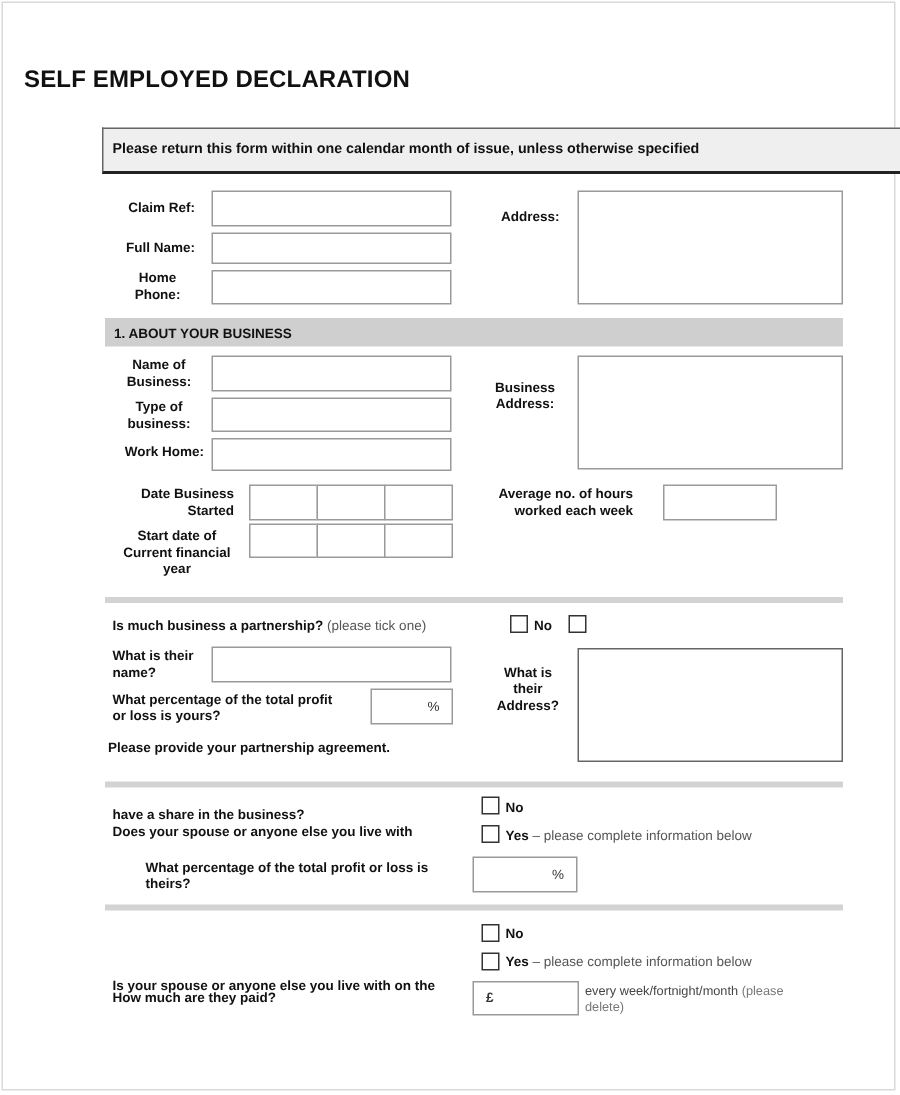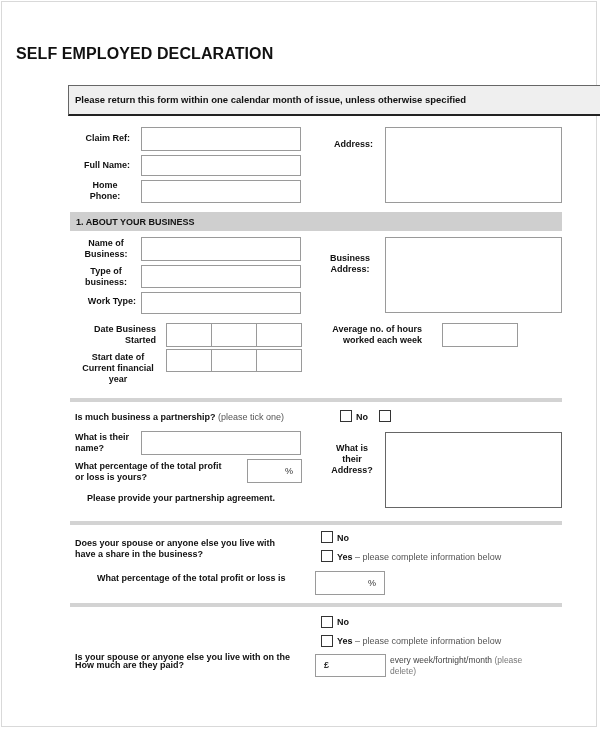--- a/index.html
+++ b/index.html
@@ -74,21 +74,21 @@
   <div>Business:</div>
 </div>
 <div class="box" style="left:141px; top:237px; width:160px; height:24px;"></div>
 
 <div class="abs lbl lbl-c" style="left:78px; width:56px; top:266px;">
   <div>Type of</div>
   <div>business:</div>
 </div>
 <div class="box" style="left:141px; top:265px; width:160px; height:23px;"></div>
 
-<div class="abs lbl lbl-r" style="left:70px; width:66px; top:296px;">Work Type:</div>
+<div class="abs lbl lbl-r" style="left:70px; width:66px; top:296px;">Work Home:</div>
 <div class="box" style="left:141px; top:292px; width:160px; height:22px;"></div>
 
 <div class="abs lbl lbl-c" style="left:326px; width:48px; top:253px;">
   <div>Business</div>
   <div>Address:</div>
 </div>
 <div class="box" style="left:385px; top:237px; width:177px; height:76px;"></div>
 
 <div class="abs lbl lbl-c" style="left:80px; width:76px; top:324px;text-align:right;">
   <div>Date Business</div>
@@ -133,44 +133,45 @@
 <div class="box" style="left:141px; top:431px; width:160px; height:24px;"></div>
 
 <div class="abs lbl" style="left:75px; top:461px;">
   <div>What percentage of the total profit</div>
   <div>or loss is yours?</div>
 </div>
 <div class="box" style="left:247px; top:459px; width:55px; height:24px;">
   <span class="pct" style="right:8px; top:6px;">%</span>
 </div>
 
-<div class="abs lbl" style="left:87px; top:493px;">Please provide your partnership agreement.</div>
+<div class="abs lbl" style="left:72px; top:493px;">Please provide your partnership agreement.</div>
 
 <div class="abs lbl lbl-c" style="left:326px; width:52px; top:443px;">
   <div>What is</div>
   <div>their</div>
   <div>Address?</div>
 </div>
 <div class="box" style="left:385px; top:432px; width:177px; height:76px; border-color:#666;"></div>
 
 <div class="abs divider" style="top:521px;"></div>
 
 <div class="abs lbl" style="left:75px; top:538px;">
+  <div>have a share in the business?</div>
   <div>Does your spouse or anyone else you live with</div>
-  <div>have a share in the business?</div>
 </div>
 <div class="cb" style="left:321px; top:531px;"></div>
 <div class="abs cb-lbl" style="left:337px; top:533px;"><b>No</b></div>
 <div class="cb" style="left:321px; top:550px;"></div>
 <div class="abs cb-lbl" style="left:337px; top:552px;">
   <b>Yes</b> <span class="muted">– please complete information below</span>
 </div>
 
 <div class="abs lbl" style="left:75px; top:573px;margin-left:22px;">
   <div>What percentage of the total profit or loss is</div>
+  <div>theirs?</div>
 </div>
 <div class="box" style="left:315px; top:571px; width:70px; height:24px;">
   <span class="pct" style="right:8px; top:6px;">%</span>
 </div>
 
 <div class="abs divider" style="top:603px;"></div>
 
 <div class="abs lbl" style="left:75px; top:652px;">
   <div>Is your spouse or anyone else you live with on the</div>
 </div>

